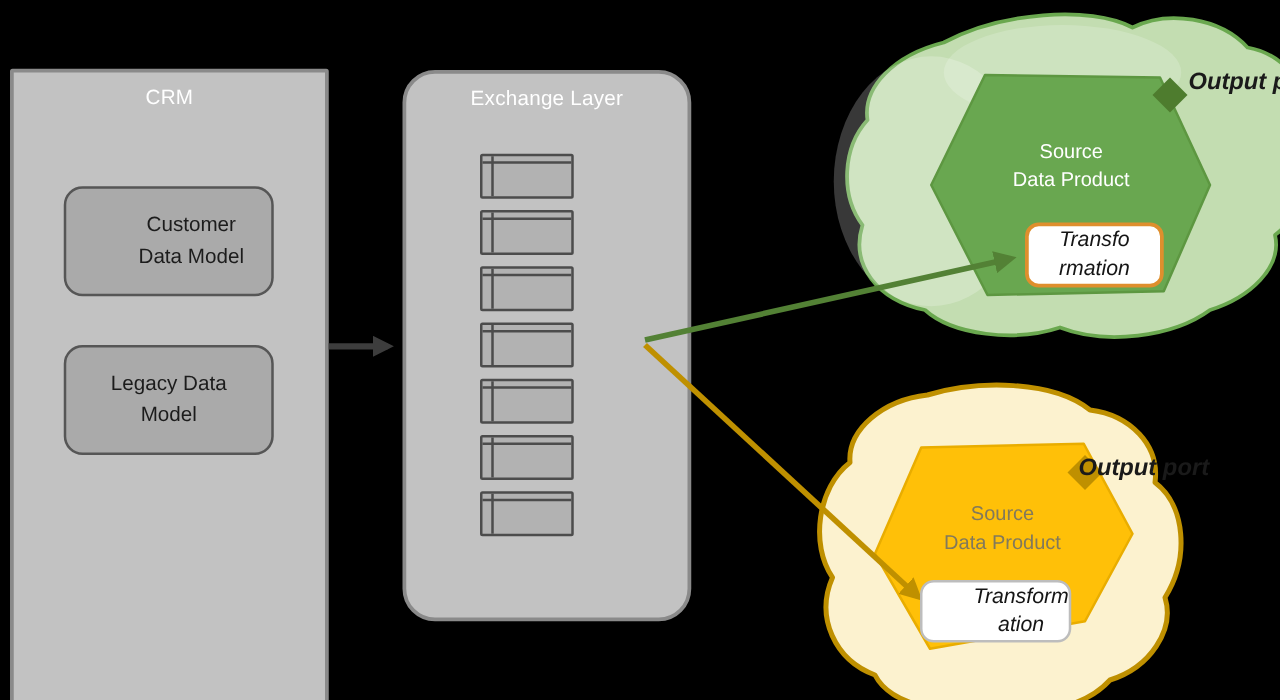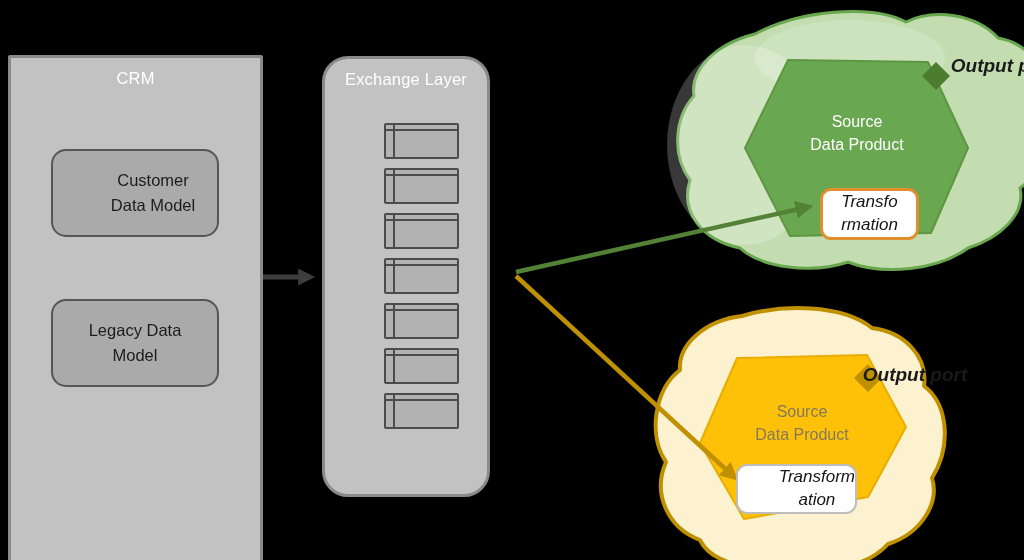--- a/index.html
+++ b/index.html
@@ -9,34 +9,34 @@
     font-family:"Liberation Sans", sans-serif;
   }
   
   .panel{
     position:absolute;box-sizing:border-box;
     background:var(--panel-fill);
     border:3px solid var(--panel-border);
     box-shadow:0 3px 2px -1px rgba(0,0,0,.45);
   }
   .panel.crm{left:8px;top:55px;width:255px;height:514px;border-radius:2px;}
-  .panel.exchange{left:322px;top:56px;width:168px;height:441px;border-radius:26px;}
+  .panel.exchange{left:322px;top:56px;width:231px;height:441px;border-radius:26px;}
   .panel-title{
     margin-top:11px;text-align:center;
     color:var(--panel-title-text);font-size:16.5px;letter-spacing:.2px;
   }
   .model-box{
     position:absolute;left:40px;width:168px;height:88px;box-sizing:border-box;
     background:var(--model-fill);
     border:2px solid var(--model-border);border-radius:15px;
     display:flex;align-items:center;justify-content:center;text-align:center;
     color:var(--model-text);font-size:16.5px;line-height:1.5;white-space:pre-line;
   }
   .model-box.m0{top:91px;padding-left:36px;}
-  .model-box.m1{top:241px;}
+  .model-box.m1{top:218px;}
   
   .queue{position:absolute;left:59px;top:64px;display:flex;flex-direction:column;}
   .queue-item{
     position:relative;width:75px;height:36px;box-sizing:border-box;margin-bottom:9px;
     background:var(--queue-fill);
     border:2px solid var(--queue-border);border-radius:2px;
   }
   .queue-item::before{
     content:"";position:absolute;left:7px;top:0;bottom:0;width:0;
     border-left:2px solid var(--queue-border);
@@ -53,21 +53,21 @@
     white-space:pre-line;pointer-events:none;
   }
   .hex-label.green{left:779px;top:110px;width:156px;color:var(--green-hex-text);}
   .hex-label.yellow{left:722px;top:400px;width:160px;color:var(--yellow-hex-text);}
   .transform-box{
     position:absolute;box-sizing:border-box;background:#fff;border-radius:11px;
     display:flex;align-items:center;justify-content:center;text-align:center;
     font-style:italic;color:var(--transform-text);font-size:17px;line-height:1.35;
     white-space:pre-line;
   }
-  .transform-box.green{left:820px;top:188px;width:99px;height:52px;border:3px solid var(--transform-border-green);}
+  .transform-box.green{left:820px;top:178px;width:111px;height:52px;border:3px solid var(--transform-border-green);}
   .transform-box.yellow{left:736px;top:464px;width:121px;height:50px;border:2px solid var(--transform-border-yellow);justify-content:flex-end;}
   .output-label{
     position:absolute;width:110px;text-align:center;
     font-style:italic;font-weight:600;font-size:19px;line-height:1.4;
     color:var(--output-port-text);
   }
   .output-label.green{left:948px;top:53px;}
   .output-label.yellow{left:860px;top:362px;}
 </style>
 </head>

